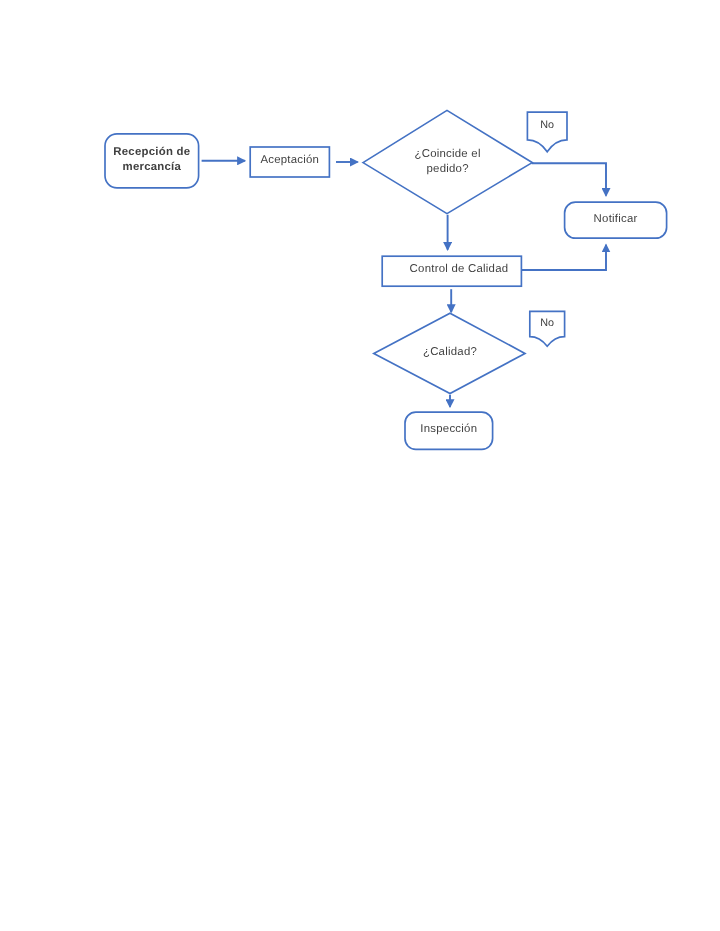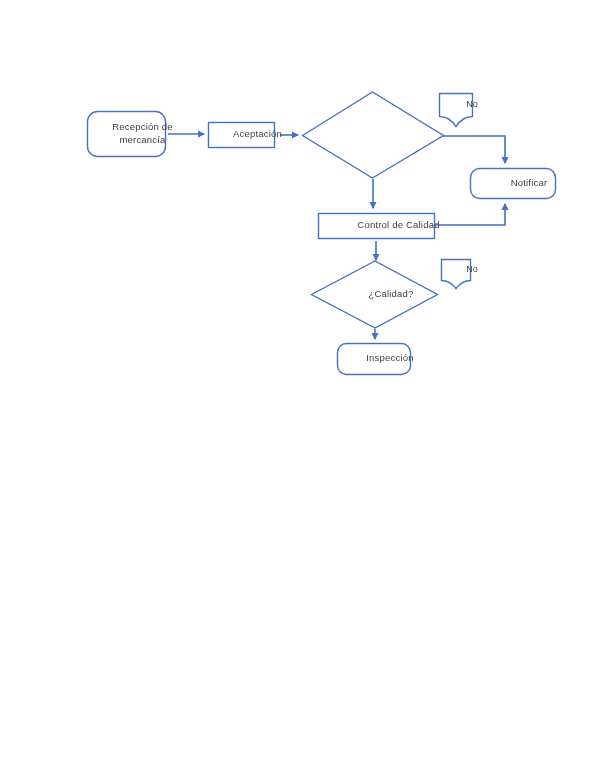--- a/index.html
+++ b/index.html
@@ -20,21 +20,20 @@
     position: absolute;
     display: flex;
     align-items: center;
     justify-content: center;
     text-align: center;
     color: #404040;
     font-size: 9.5px;
     line-height: 1.3;
     letter-spacing: 0.2px;
     pointer-events: none;
-    padding-left: 16px;
   }
   .node-label.small { font-size: 9px; letter-spacing: 0.1px; }
   svg .shape {
     fill: #ffffff;
     stroke: #4472C4;
     stroke-width: 1.4;
   }
   svg .edge {
     fill: none;
     stroke: #4472C4;
@@ -67,24 +66,25 @@
       <polygon class="shape" points="302.5,135.5 372.5,92 443.5,135.5 372.5,178"></polygon>
       <path class="shape" d="M439.5,93.5 H472.5 V116.5 C465.5,116.5 460,120.5 456,126.5 C452,120.5 446.5,116.5 439.5,116.5 Z"></path>
       <rect class="shape" x="470.5" y="168.5" width="85" height="30" rx="9" ry="9"></rect>
       <rect class="shape" x="318.5" y="213.5" width="116" height="25"></rect>
       <polygon class="shape" points="311.5,294.5 375,261 437.5,294.5 375,328"></polygon>
       <path class="shape" d="M441.5,259.5 H470.5 V280.5 C464,280.5 459.5,284 456,288.5 C452.5,284 448,280.5 441.5,280.5 Z"></path>
       <rect class="shape" x="337.5" y="343.5" width="73" height="31" rx="9" ry="9"></rect>
     </svg>
 
     
-    <div class="node-label" style="left:88px; top:112px; width:77px; height:43px;">Recepción de mercancía</div>
+    <div class="node-label" style="left:88px; top:112px; width:77px; height:43px;font-weight:bold;">Recepción de mercancía</div>
 
     <div class="node-label" style="left:209px; top:122px; width:65px; height:25px;">Aceptación</div>
 
+    <div class="node-label" style="left:333px; top:112px; width:80px; height:46px;">¿Coincide el pedido?</div>
 
     <div class="node-label small" style="left:439px; top:93px; width:34px; height:23px;">No</div>
 
     <div class="node-label" style="left:470px; top:168px; width:86px; height:30px;">Notificar</div>
 
     <div class="node-label" style="left:318px; top:213px; width:129px; height:25px;">Control de Calidad</div>
 
     <div class="node-label" style="left:330px; top:283px; width:90px; height:23px;">¿Calidad?</div>
 
     <div class="node-label small" style="left:441px; top:259px; width:30px; height:21px;">No</div>

